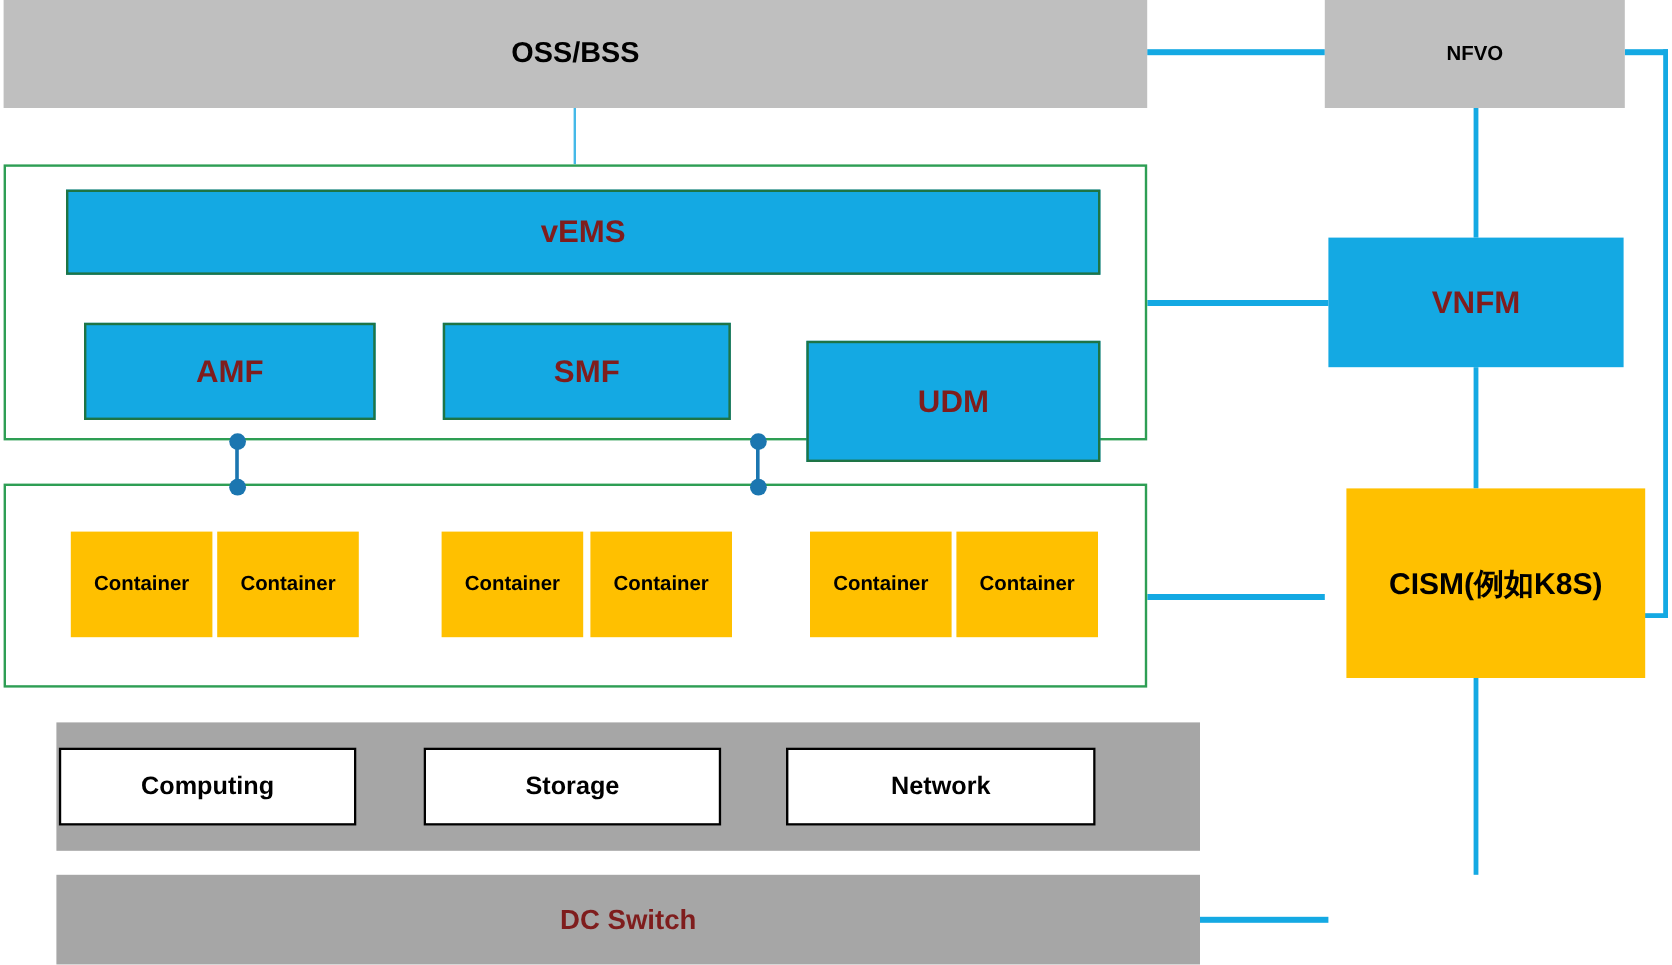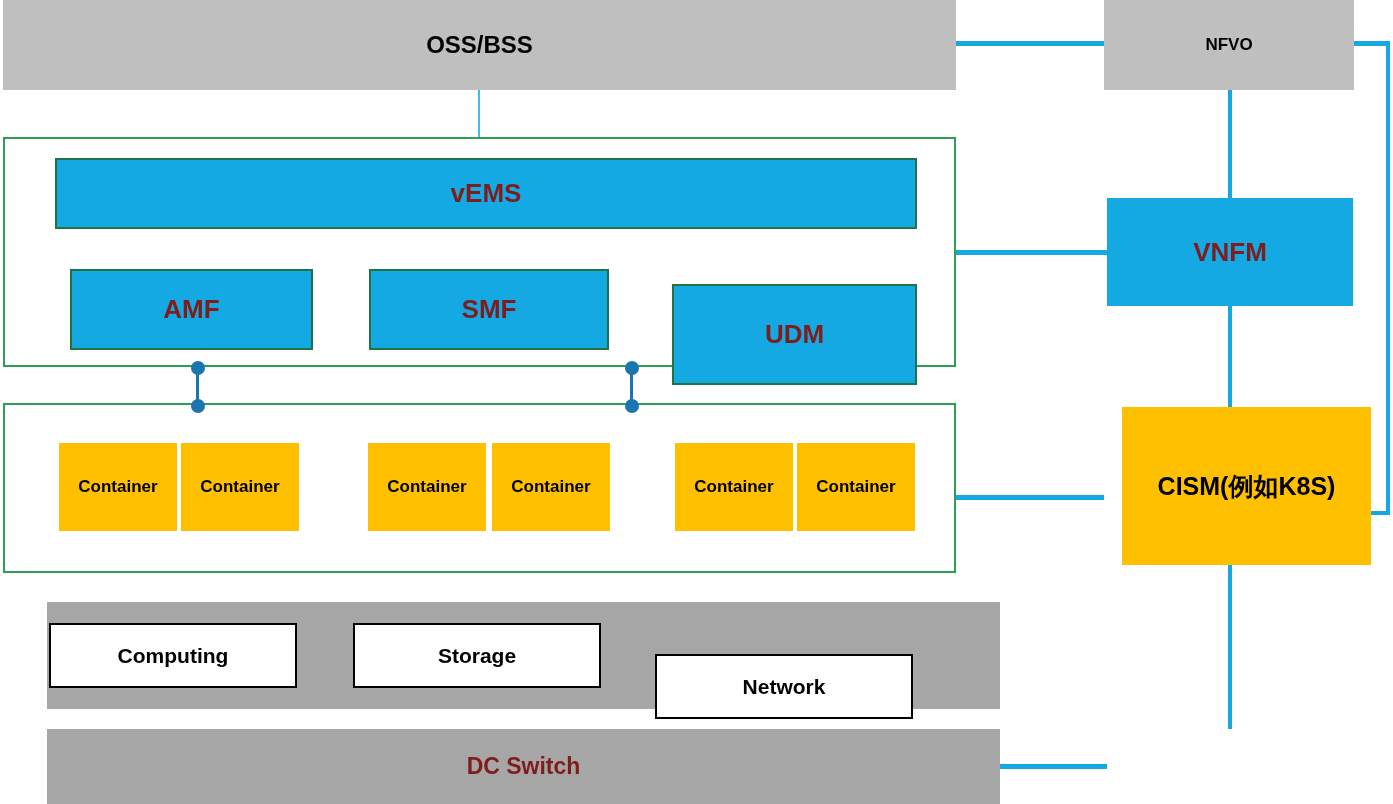--- a/index.html
+++ b/index.html
@@ -35,21 +35,21 @@
   
   .orange{background:#FFC000;color:#000;}
   .container-box{top:443px;width:118px;height:88px;font-size:17px;}
   .cont-1{left:59px;} .cont-2{left:181px;}
   .cont-3{left:368px;} .cont-4{left:492px;}
   .cont-5{left:675px;} .cont-6{left:797px;}
   .cism{left:1104px;top:407px;width:249px;height:158px;font-size:25px;margin-left:18px;}
 
   
   .infra-box{top:623px;width:248px;height:65px;background:#ffffff;border:2px solid #000;color:#000;font-size:21px;}
-  .computing{left:49px;} .storage{left:353px;} .network{left:655px;width:258px;margin-top:31px;}
+  .computing{left:49px;} .storage{left:353px;} .network{left:655px;width:258px;}
 
   
   .conn{position:absolute;background:#14A9E3;}
   .conn-oss-nfvo{left:956px;top:41px;width:148px;height:5px;}
   .conn-oss-group{left:478px;top:90px;width:2px;height:47px;background:#45B9E8;}
   .conn-nfvo-vnfm{left:1228px;top:90px;width:4px;height:108px;}
   .conn-group1-vnfm{left:956px;top:250px;width:151px;height:5px;}
   .conn-vnfm-cism{left:1228px;top:306px;width:4px;height:101px;}
   .conn-group2-cism{left:956px;top:495px;width:148px;height:5px;}
   .conn-cism-sdn{left:1228px;top:565px;width:4px;height:164px;}

